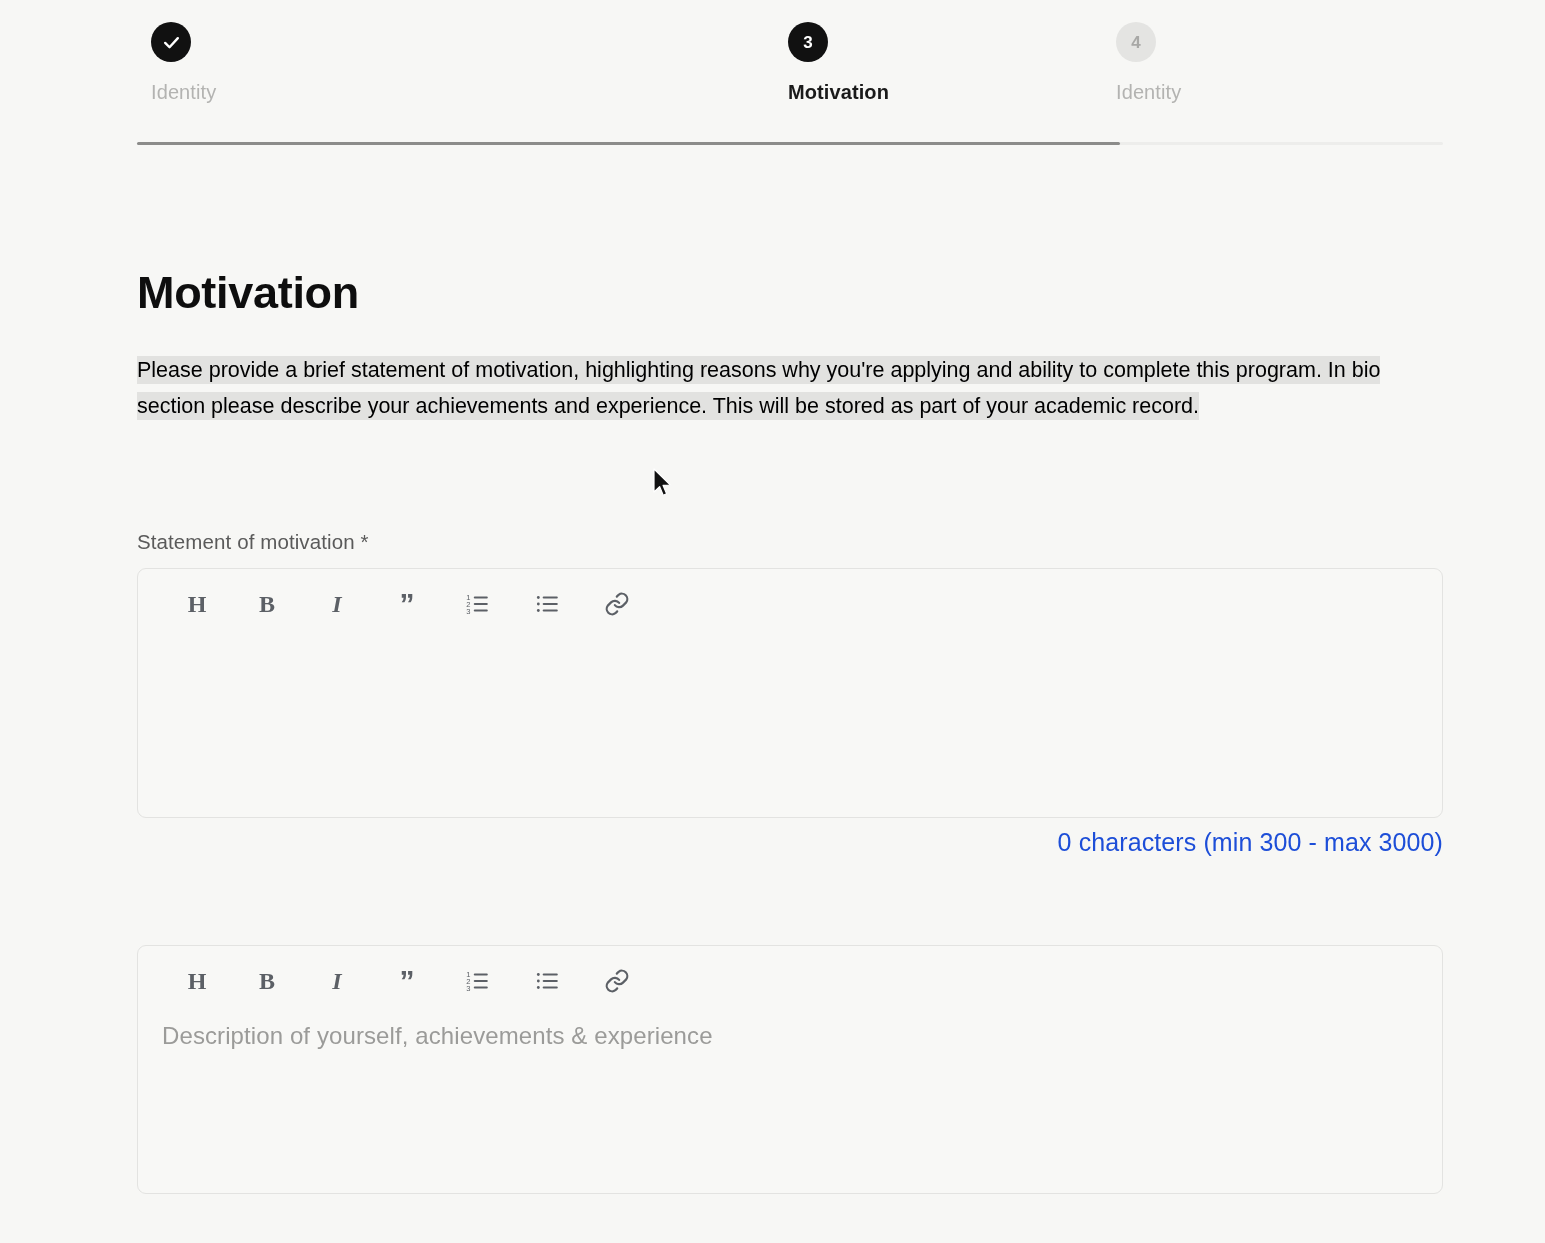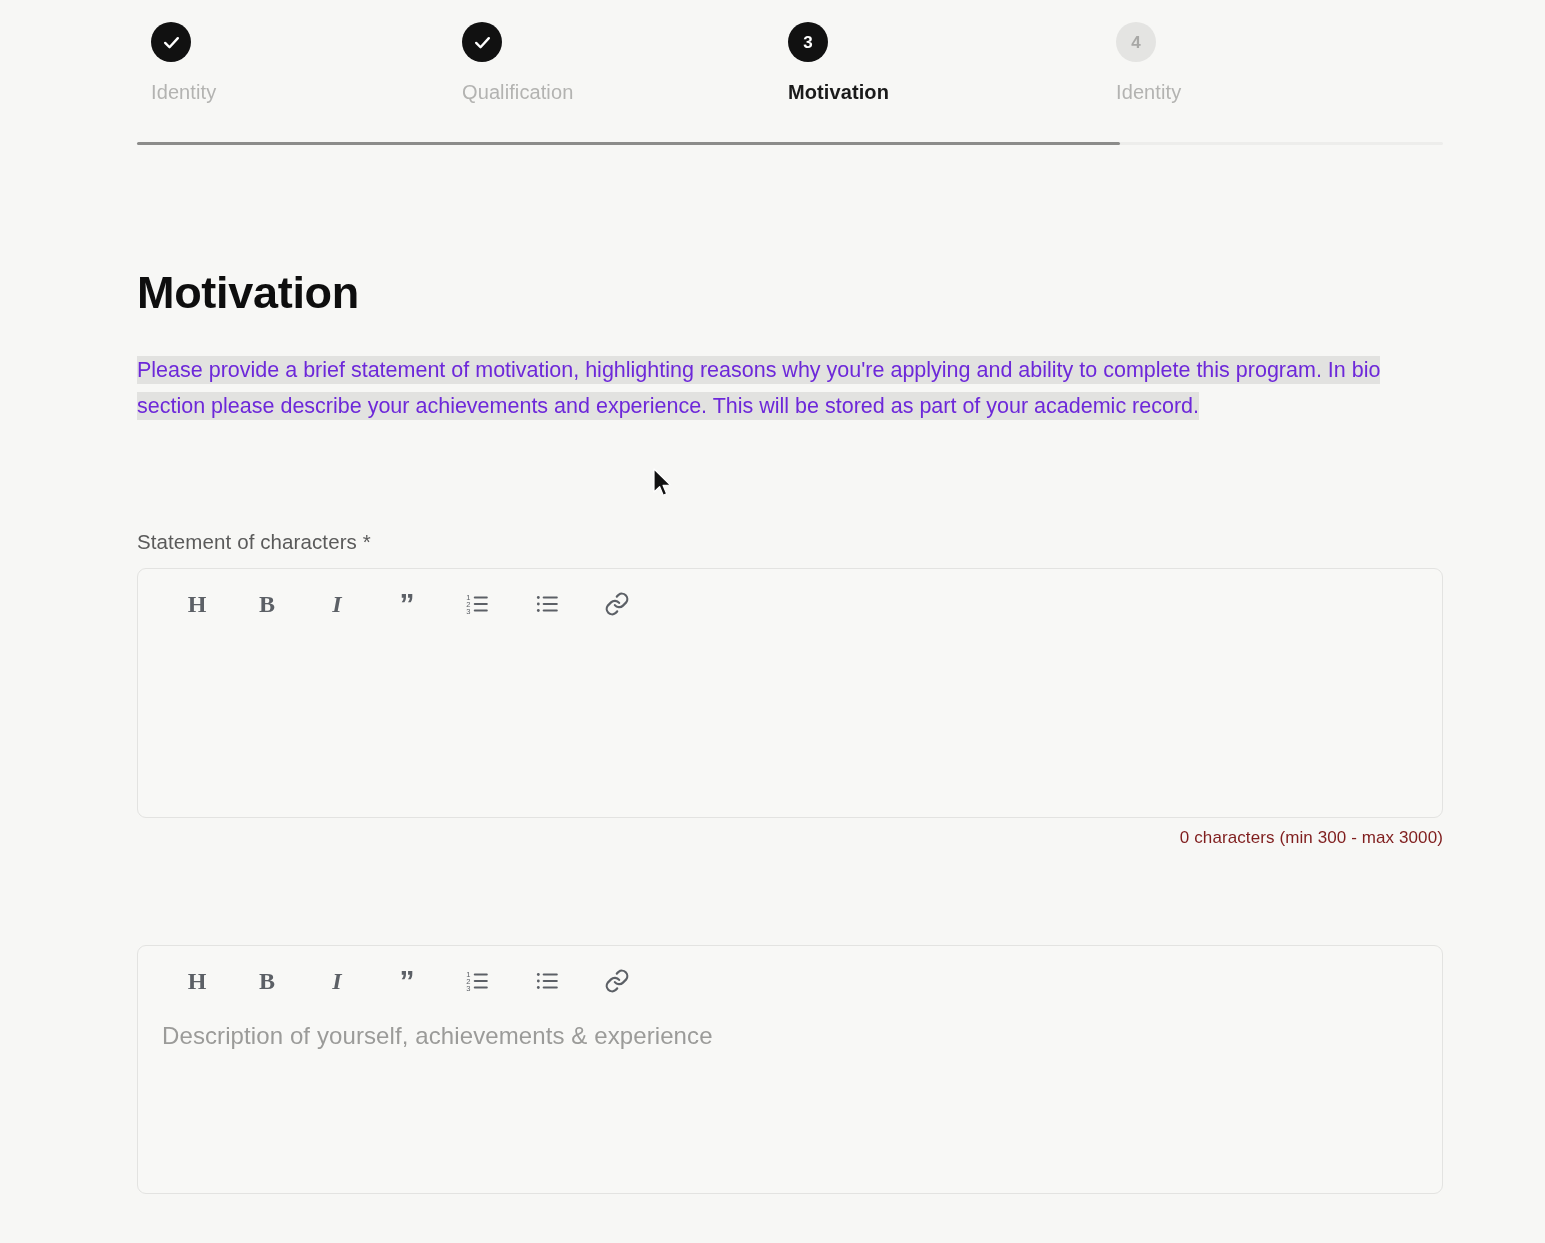--- a/index.html
+++ b/index.html
@@ -92,21 +92,21 @@
     letter-spacing: -0.3px;
     line-height: 1;
   }
   #intro {
     position: absolute;
     left: 137px;
     top: 330px;
     width: 1255px;
     font-size: 21.5px;
     line-height: 36px;
-    color: #6d28d9;
+    color: #000000;
   }
   #intro span.sel {
     background: #e2e2e0;
     box-decoration-break: clone;
     -webkit-box-decoration-break: clone;
     padding: 2px 0;
   }
 
   
   .field-label {
@@ -163,22 +163,22 @@
   }
   .editor-placeholder {
     font-size: 24px;
     color: #9b9b99;
     letter-spacing: 0.1px;
   }
   #counter {
     position: absolute;
     right: 102px;
     top: 828px;
-    font-size: 17px;
-    color: #7f1d1d;
+    font-size: 25px;
+    color: #1d4ed8;
     letter-spacing: 0.1px;
   }
 
   
   #cursor {
     position: absolute;
     left: 652px;
     top: 468px;
     width: 22px;
     height: 32px;
@@ -194,30 +194,20 @@
     <div class="step-circle done">
       <span class="step-check">
         <svg width="19" height="19" viewBox="0 0 24 24" fill="none" stroke="#ffffff" stroke-width="3" stroke-linecap="round" stroke-linejoin="round">
             <polyline points="4,12.5 9.5,18 20,6.5"></polyline>
           </svg>
       </span>
     </div>
     <div class="step-label muted">Identity</div>
   </div>
 
-  <div class="step" style="left:325px;">
-    <div class="step-circle done">
-      <span class="step-check">
-        <svg width="19" height="19" viewBox="0 0 24 24" fill="none" stroke="#ffffff" stroke-width="3" stroke-linecap="round" stroke-linejoin="round">
-            <polyline points="4,12.5 9.5,18 20,6.5"></polyline>
-          </svg>
-      </span>
-    </div>
-    <div class="step-label muted">Qualification</div>
-  </div>
 
   <div class="step" style="left:651px;">
     <div class="step-circle current">
       <span class="step-num">3</span>
     </div>
     <div class="step-label active">Motivation</div>
   </div>
 
   <div class="step" style="left:979px;">
     <div class="step-circle upcoming">
@@ -229,21 +219,21 @@
 </div>
 
 <div id="progress-track">
   <div id="progress-fill"></div>
 </div>
 
 <h1 id="page-title">Motivation</h1>
 
 <p id="intro"><span class="sel">Please provide a brief statement of motivation, highlighting reasons why you're applying and ability to complete this program. In bio section please describe your achievements and experience. This will be stored as part of your academic record.</span></p>
 
-<div class="field-label" style="top:530px;">Statement of characters *</div>
+<div class="field-label" style="top:530px;">Statement of motivation *</div>
 
 <div class="editor" style="top:568px; height:250px;">
   <div class="toolbar">
     <div class="tool-btn">
         <span class="glyph">H</span>
       </div>
     <div class="tool-btn">
         <span class="glyph">B</span>
       </div>
     <div class="tool-btn">

